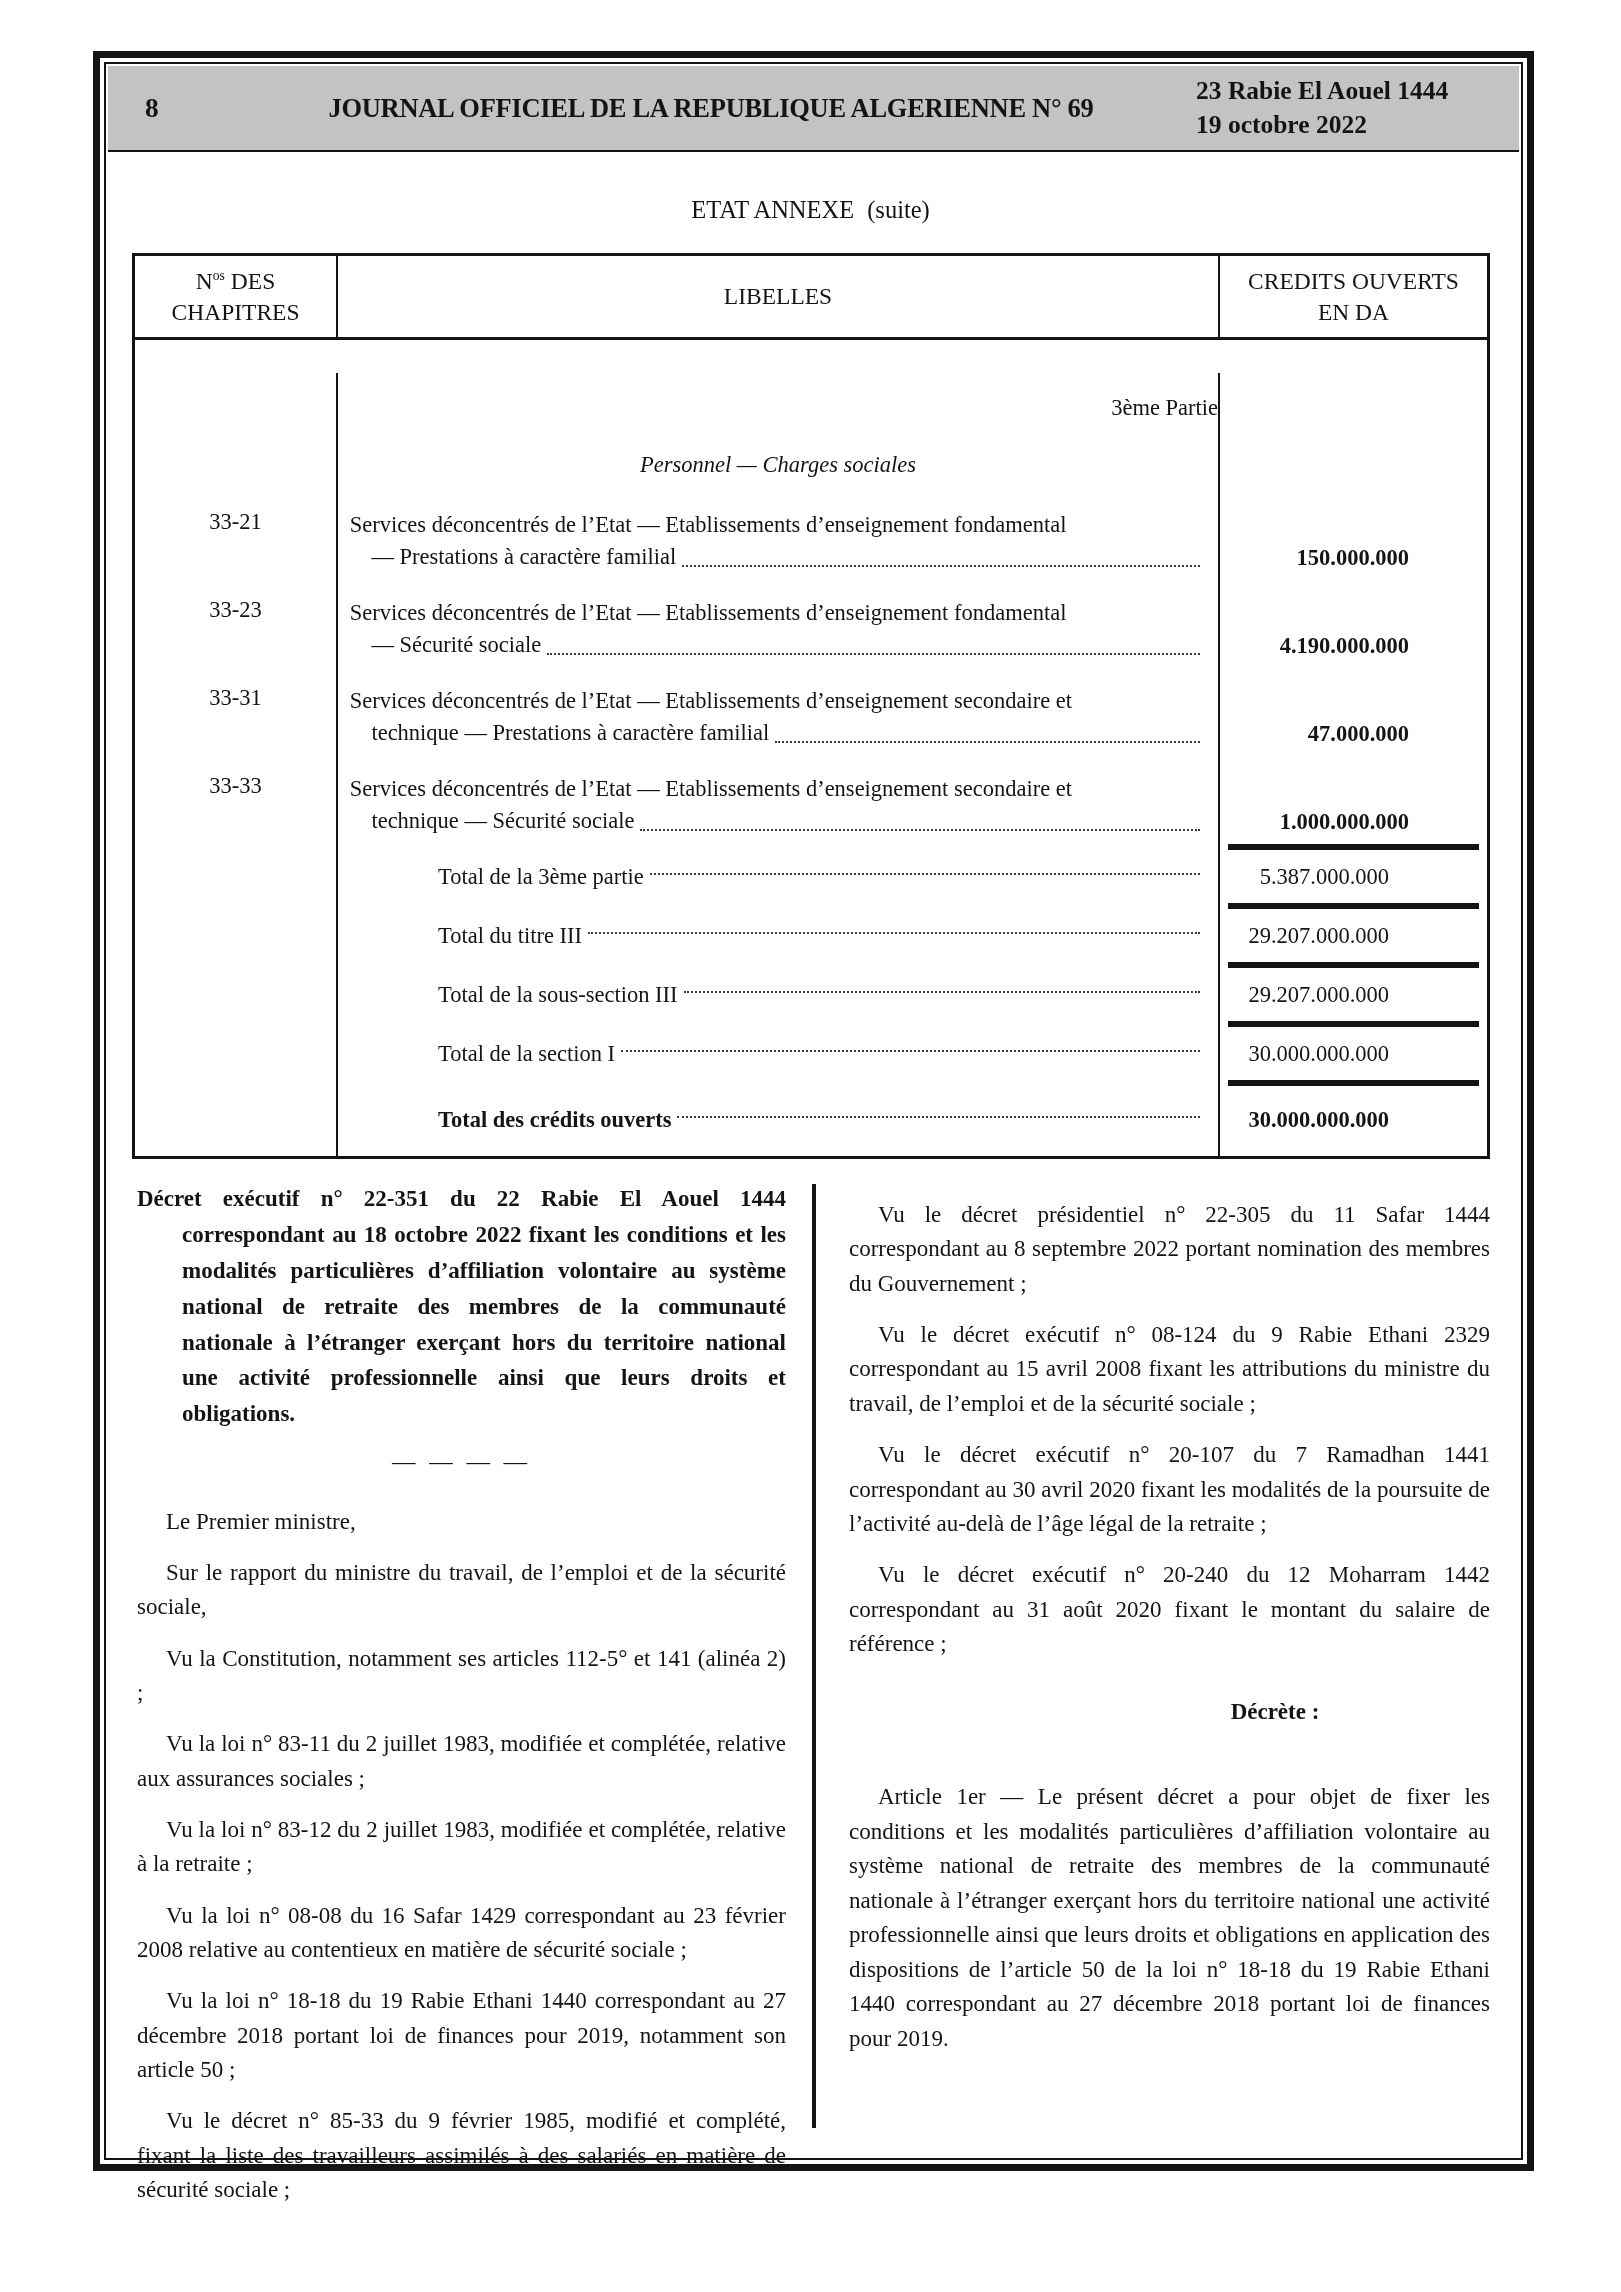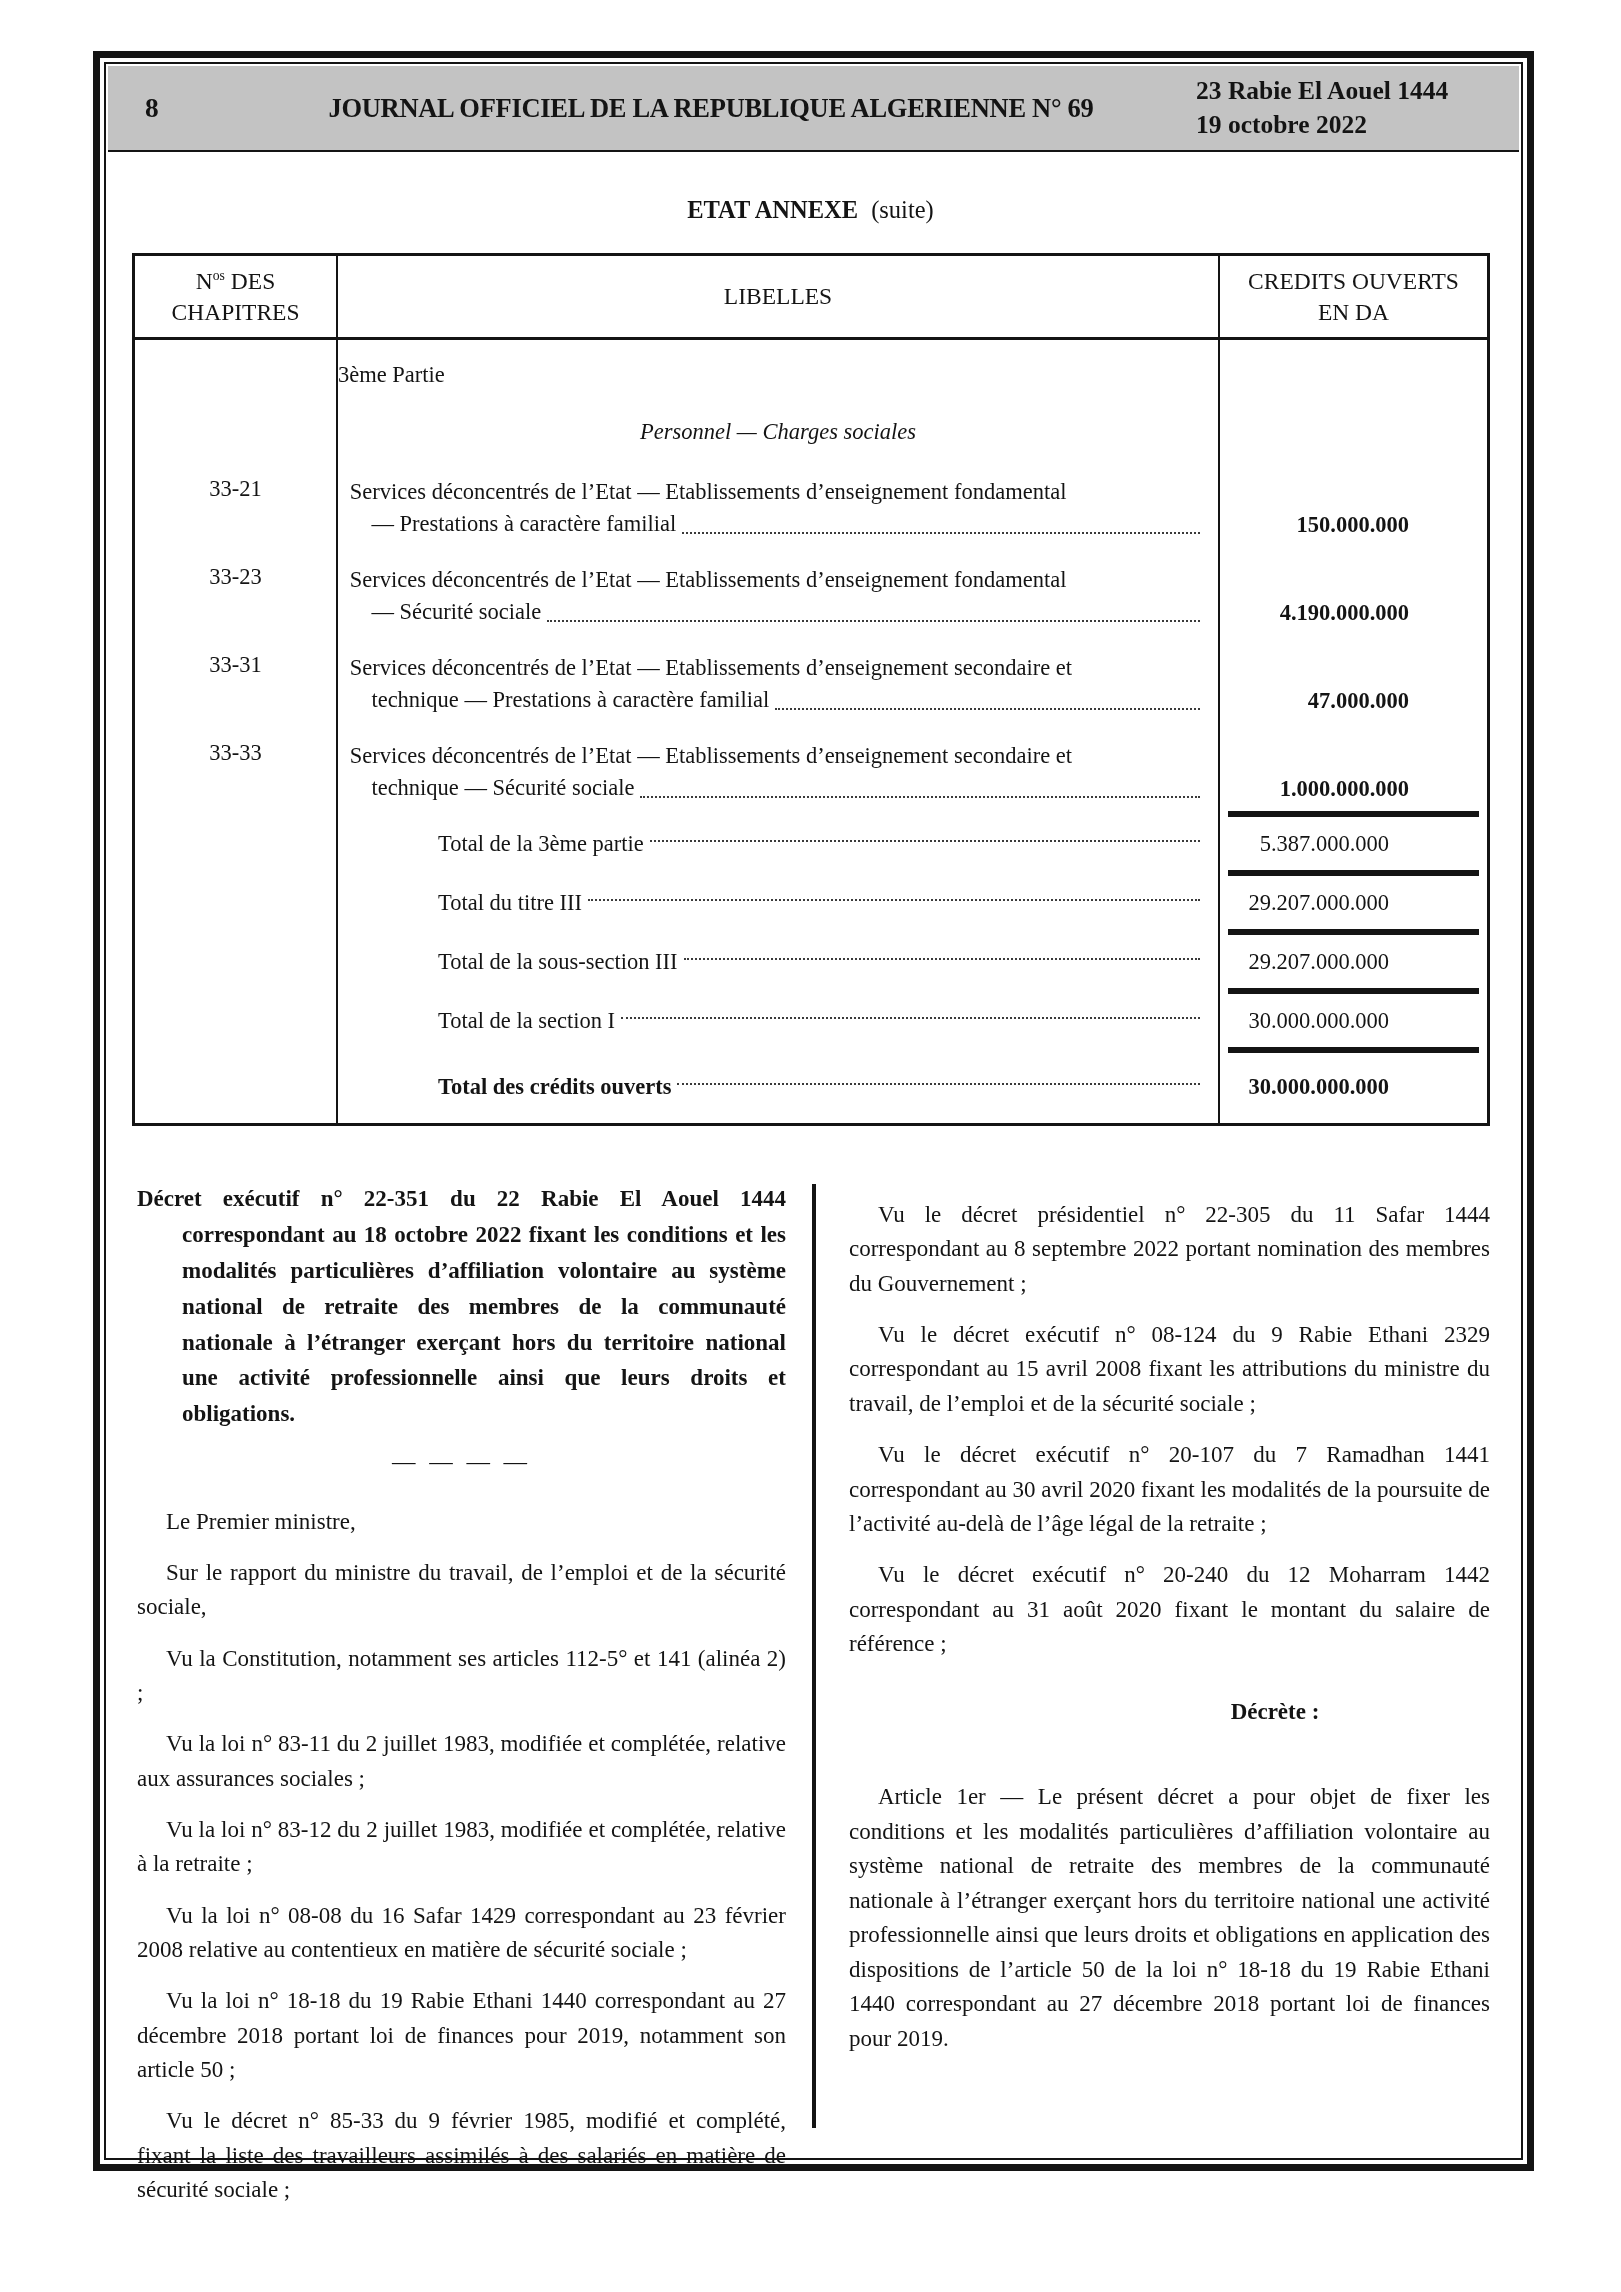--- a/index.html
+++ b/index.html
@@ -23,38 +23,38 @@
   .header-bar {
     position:absolute; left:108px; top:66px; width:1411px; height:86px;
     background:#c3c3c3; border-bottom:2.9px solid #141414;
     display:flex; align-items:center;
   }
   .hb-page { width:118px; padding-left:37px; font-weight:bold; font-size:27.4px; }
   .hb-title { flex:1; text-align:center; font-weight:bold; font-size:26.5px; letter-spacing:-0.3px; }
   .hb-dates { width:323px; padding-right:19.6px; font-weight:bold; font-size:25.5px; line-height:1.32; }
   
   .annexe-title { position:absolute; left:0; top:196px; width:1621px; text-align:center; font-size:24.5px; }
-  .annexe-title .b { font-weight:bold; }
+  .annexe-title .b { font-weight:normal; }
   .annexe-title .s { margin-left:6.9px; }
   
   .table {
     position:absolute; left:132px; top:253px; width:1358px;
     border:3.9px solid #141414;
     display:grid; grid-template-columns:201px 1fr 267px;
     font-size:22.5px;
   }
   .cell { background:#fff; }
   .mid { border-left:2.9px solid #141414; border-right:2.9px solid #141414; }
   .th {
     height:84px; border-bottom:3.9px solid #141414;
     display:flex; flex-direction:column; justify-content:center; align-items:center;
     text-align:center; font-size:23.5px; line-height:1.3;
   }
   sup { font-size:13.7px; vertical-align:super; }
-  .rowpart  { height:63px; padding-top:21.6px; text-align:left; }
+  .rowpart  { height:63px; padding-top:21.6px; text-align:right;margin-top:33px; }
   .rowsub   { height:59px; padding-top:15.7px; text-align:center; font-style:italic; }
   .chap     { height:88px; padding-top:13.7px; text-align:center; }
   .lib      { height:88px; padding:13.7px 13.7px 0 11.8px; line-height:1.42; }
   .lib .l2  { display:flex; padding-left:21.6px; }
   .amt      { height:88px; display:flex; align-items:flex-end; justify-content:flex-end; padding:0 78px 11.8px 0;font-weight:bold; }
   .trow-lib {
     height:59px; display:flex; align-items:center; padding:0 13.7px 0 100px;
   }
   .trow-amt {
     height:59px; position:relative; display:flex; align-items:center; justify-content:flex-end;

